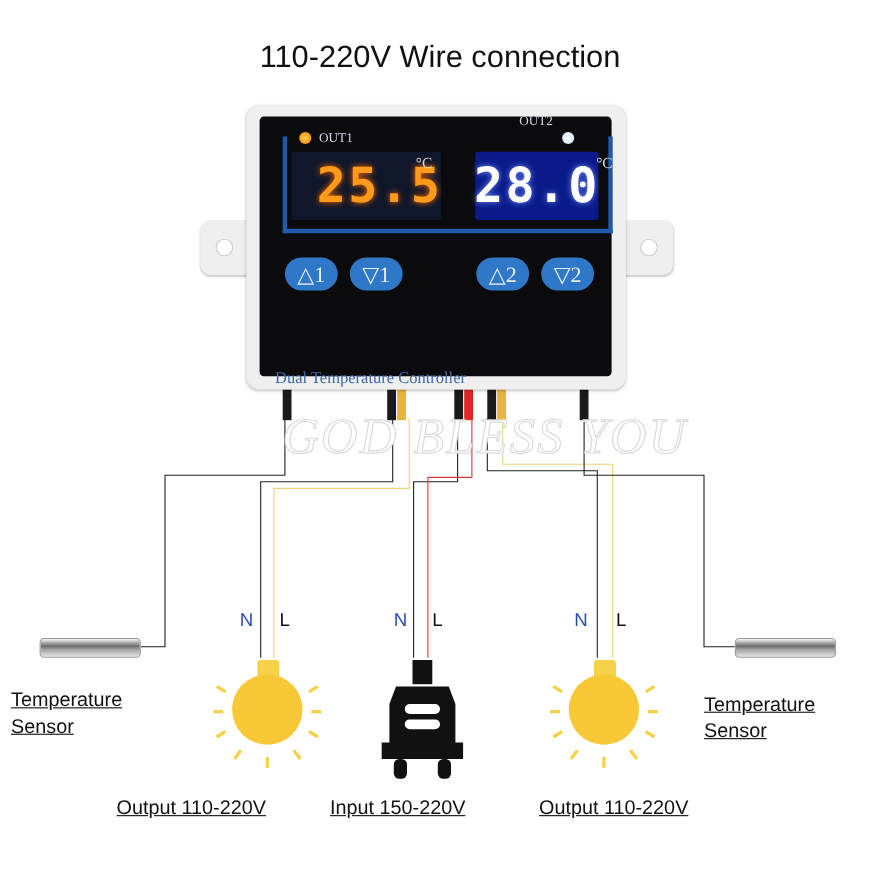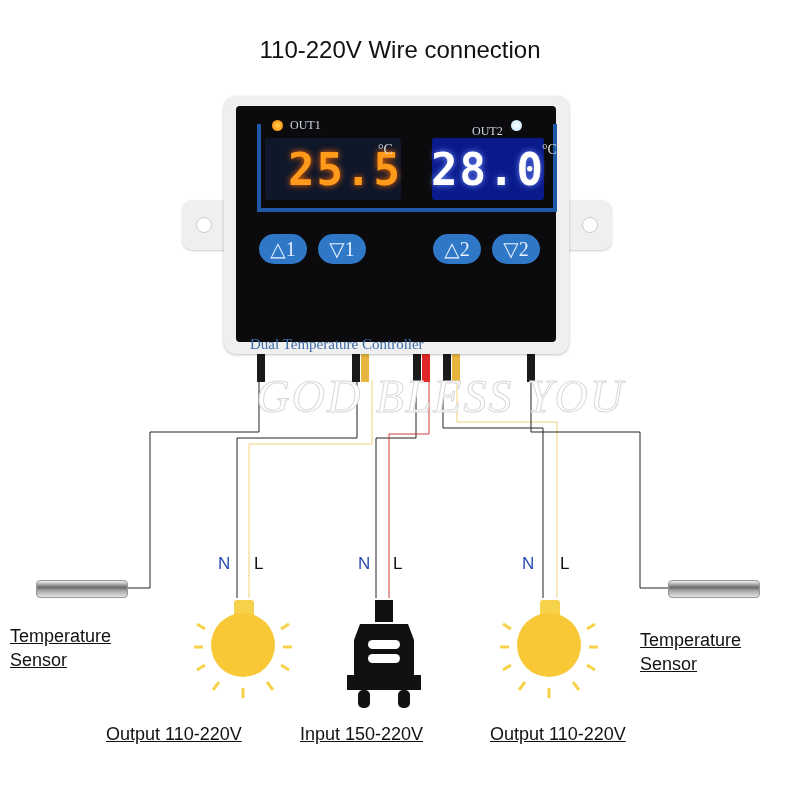--- a/index.html
+++ b/index.html
@@ -1,18 +1,18 @@
 <!DOCTYPE html>
 <html><head>
 <meta charset="utf-8">
 <style>
   html, body { margin:0; padding:0; }
   body { width:800px; height:800px; background:#ffffff; position:relative; overflow:hidden; font-family:"Liberation Sans", sans-serif; }
   .abs { position:absolute; }
-  .title { left:0; top:36px; width:800px; text-align:center; font-size:24px; color:#111; }
+  .title { left:0; top:36px; width:800px; text-align:center; font-size:28px; color:#111; }
   .shell { left:224px; top:96px; width:345px; height:258px; background:#efefef; border-radius:12px; box-shadow:0 1px 3px rgba(0,0,0,0.25); }
   .ear { width:60px; height:50px; background:#efefef; border-radius:10px; top:200px; box-shadow:0 1px 2px rgba(0,0,0,0.2); }
   .ear .hole { position:absolute; width:14px; height:14px; border-radius:50%; background:#fff; border:1px solid #ccc; top:17px; }
   .panel { left:236px; top:106px; width:320px; height:236px; background:#0b0b0d; border-radius:4px; }
   .frame { left:257px; top:124px; width:300px; height:88px; border:4px solid #1f5aa8; border-top:none; box-sizing:border-box; }
   .led-label { color:#cfd6e6; font-family:"Liberation Serif", serif; font-size:12px; }
   .dot { width:11px; height:11px; border-radius:50%; }
   .disp { height:62px; border-radius:3px; display:flex; align-items:center; justify-content:center; font-family:"DejaVu Sans Mono", monospace; font-size:44px; font-weight:bold; letter-spacing:2px; }
   .disp1 { left:265px; top:138px; width:112px; background:#0f172a; color:#ff9a1a; text-shadow:0 0 6px #ff6a00;padding-left:24px; }
   .disp2 { left:432px; top:138px; width:112px; background:#0a1a8a; color:#ffffff; text-shadow:0 0 6px #6f8cff; }
@@ -104,21 +104,21 @@
   </div>
 <div class="abs ear" style="left:552px">
     <div class="hole" style="right:14px"></div>
   </div>
 <div class="abs shell"></div>
 <div class="abs panel"></div>
 <div class="abs frame"></div>
 
 <div class="abs dot" style="left:272px;top:120px;background:radial-gradient(#ffd34a,#ff7a00)"></div>
 <div class="abs led-label" style="left:290px;top:118px">OUT1</div>
-<div class="abs led-label" style="left:472px;top:124px">OUT2</div>
+<div class="abs led-label" style="left:472px;top:103px">OUT2</div>
 <div class="abs dot" style="left:511px;top:120px;background:radial-gradient(#ffffff,#bfe4ff)"></div>
 
 <div class="abs disp disp1">25.5</div>
 <div class="abs unit" style="left:378px;top:142px">°C</div>
 <div class="abs disp disp2">28.0</div>
 <div class="abs unit" style="left:542px;top:142px">°C</div>
 
 <div class="abs btn" style="left:259px;top:234px">△1</div>
 <div class="abs btn" style="left:318px;top:234px">▽1</div>
 <div class="abs btn" style="left:433px;top:234px">△2</div>

